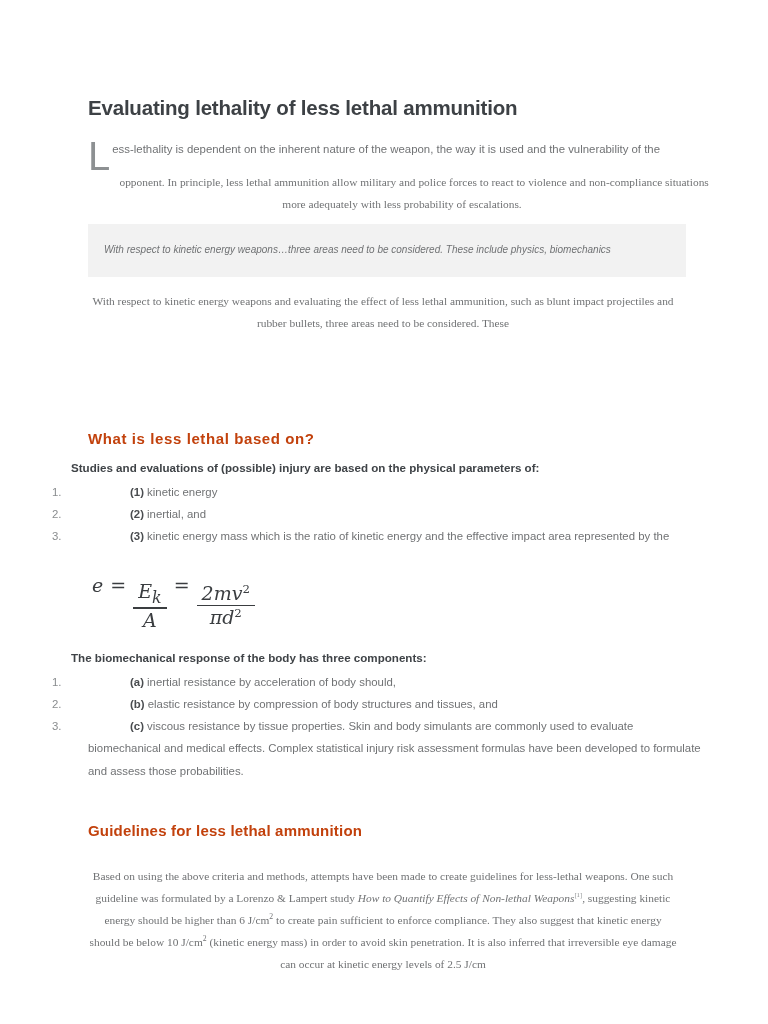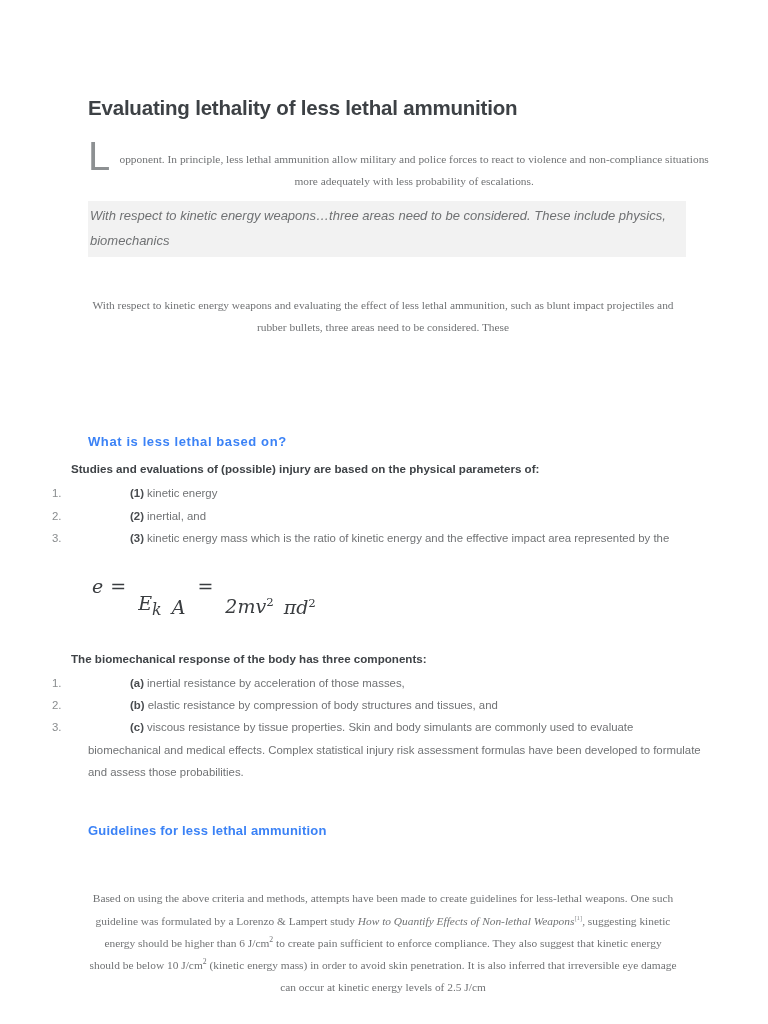--- a/index.html
+++ b/index.html
@@ -35,38 +35,38 @@
   .doc-title {
     margin: 0 0 0 36px;
     font-size: 20.5px;
     font-weight: bold;
     color: #3d4145;
     letter-spacing: -0.2px;
     line-height: 1.2;
   }
   .h2 {
     margin: 0 0 0 36px;
-    font-size: 13px;
+    font-size: 15px;
     font-weight: bold;
-    color: #3b82f6;
+    color: #c2410c;
     letter-spacing: 0.2px;
     line-height: 1.25;
   }
   .h2.tight { letter-spacing: 0.6px; }
 
   
   .para {
     margin: 0 0 0 36px;
     font-size: 11.4px;
     line-height: 1.95;
     color: #707274;
     text-align: center;
     font-family: Liberation Serif, serif;
   }
-  .para.narrow { width: 590px; margin-top: 24px; }
+  .para.narrow { width: 590px; }
   .para b { color: #4a4d50; font-weight: bold; }
   .para i { font-style: italic; }
 
   .lead {
     margin: 0 0 0 36px;
     font-size: 11.4px;
     line-height: 2.05;
     color: #707274;
     position: relative;
   }
@@ -82,22 +82,22 @@
 
   
   .quote-band {
     margin: 9px 0 0 36px;
     width: 592px;
     background: #f2f2f2;
     padding: 2px 4px 3px 2px;
     box-sizing: content-box;
   }
   .quote-band p {
-    margin: 0;
-    font-size: 13px;
+    margin: 14px;
+    font-size: 10px;
     line-height: 1.95;
     font-style: italic;
     color: #6f7173;
   }
 
   
   .numlist { margin: 0; padding: 0; list-style: none; }
   .numlist li {
     position: relative;
     font-size: 11.4px;
@@ -136,20 +136,21 @@
     color: #3a3d40;
     font-size: 19px;
     display: flex;
     align-items: center;
     gap: 7px;
     height: 46px;
   }
   .formula .it { font-style: italic; }
   .frac {
     display: inline-flex;
+    flex-direction: column;
     align-items: center;
     vertical-align: middle;
     line-height: 1.06;
     margin-top: 41px;
   }
   .frac .num { padding: 0 5px 1px 5px; }
   .frac .den { padding: 1px 5px 0 5px; }
   .frac .bar {
     display: block;
     width: 100%;
@@ -175,21 +176,21 @@
 <body>
 
 <div class="page">
   <div class="content">
 
     <h1 class="doc-title">Evaluating lethality of less lethal ammunition</h1>
 
     <div class="sp-title"></div>
 
     <p class="lead">
-      <span class="dropcap">L</span>
+      <span class="dropcap">L</span><span>ess-lethality is dependent on the inherent nature of the weapon, the way it is used and the vulnerability of the</span>
     </p>
 
     <div class="sp-lead"></div>
 
     <p class="para">opponent. In principle, less lethal ammunition allow military and police forces to react to violence and non-compliance situations more adequately with less probability of escalations.</p>
 
     <div class="quote-band">
       <p>With respect to kinetic energy weapons…three areas need to be considered. These include physics, biomechanics</p>
     </div>
 
@@ -242,21 +243,21 @@
 
     <div class="sp-sec"></div>
 
     <p class="sub-bold">The biomechanical response of the body has three components:</p>
 
     <div class="sp-list"></div>
 
     <ol class="numlist">
       <li>
         <span class="marker">1.</span>
-        <b>(a)</b><span> inertial resistance by acceleration of those masses,</span>
+        <b>(a)</b><span> inertial resistance by acceleration of body should,</span>
       </li>
       <li>
         <span class="marker">2.</span>
         <b>(b)</b><span> elastic resistance by compression of body structures and tissues, and</span>
       </li>
       <li>
         <span class="marker">3.</span>
         <b>(c)</b><span> viscous resistance by tissue properties. Skin and body simulants are commonly used to evaluate</span>
         <span class="cont">biomechanical and medical effects. Complex statistical injury risk assessment formulas have been developed to formulate and assess those probabilities.</span>
       </li>

